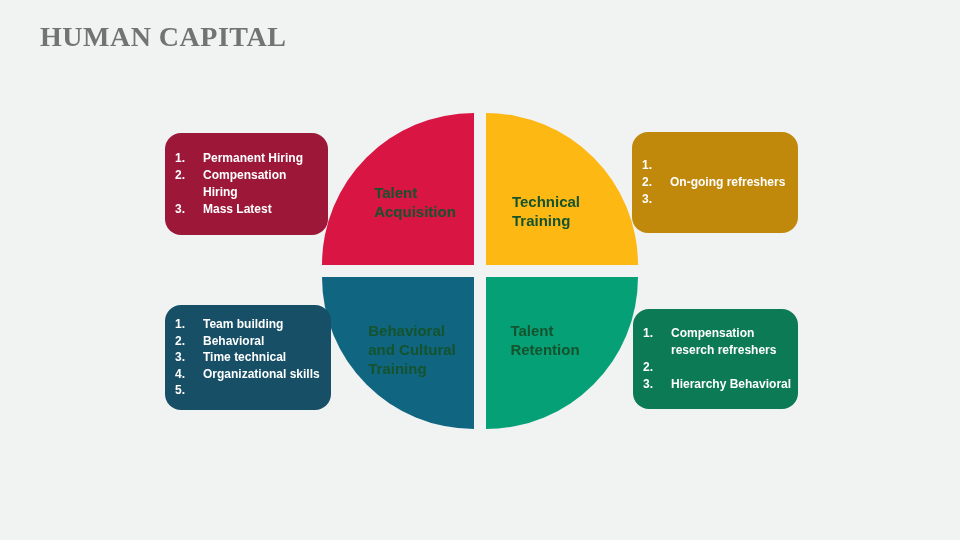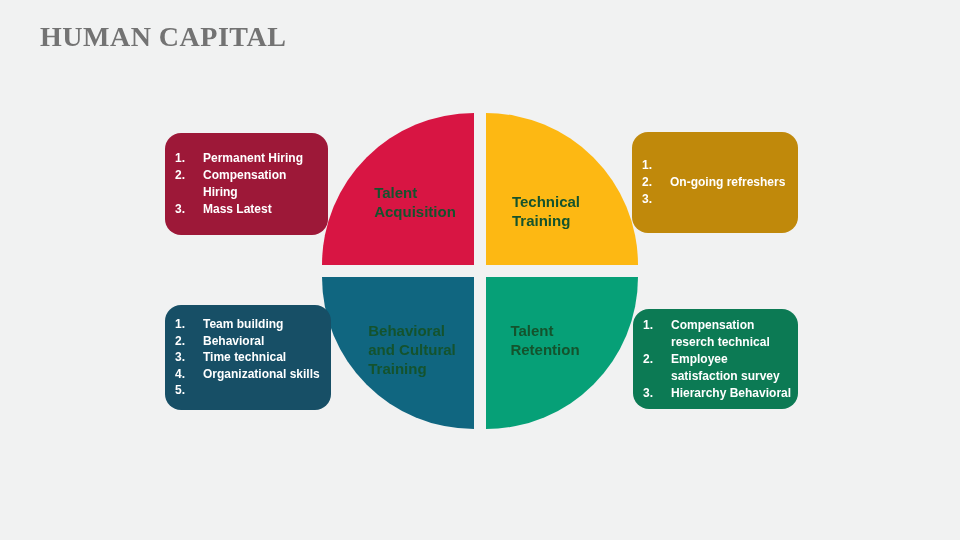--- a/index.html
+++ b/index.html
@@ -157,26 +157,25 @@
 
         <div class="row">
           <span class="num">5.</span>
         </div>
       </div>
 
     <div class="box box-br" style="background: rgb(12, 122, 84);">
 
         <div class="row">
           <span class="num">1.</span>
-          <span class="txt">Compensation reserch technical</span>
+          <span class="txt">Compensation reserch refreshers</span>
         </div>
 
         <div class="row">
           <span class="num">2.</span>
-          <span class="txt">Employee satisfaction survey</span>
         </div>
 
         <div class="row">
           <span class="num">3.</span>
           <span class="txt">Hierarchy Behavioral</span>
         </div>
       </div>
 
   </div>
 </div>

